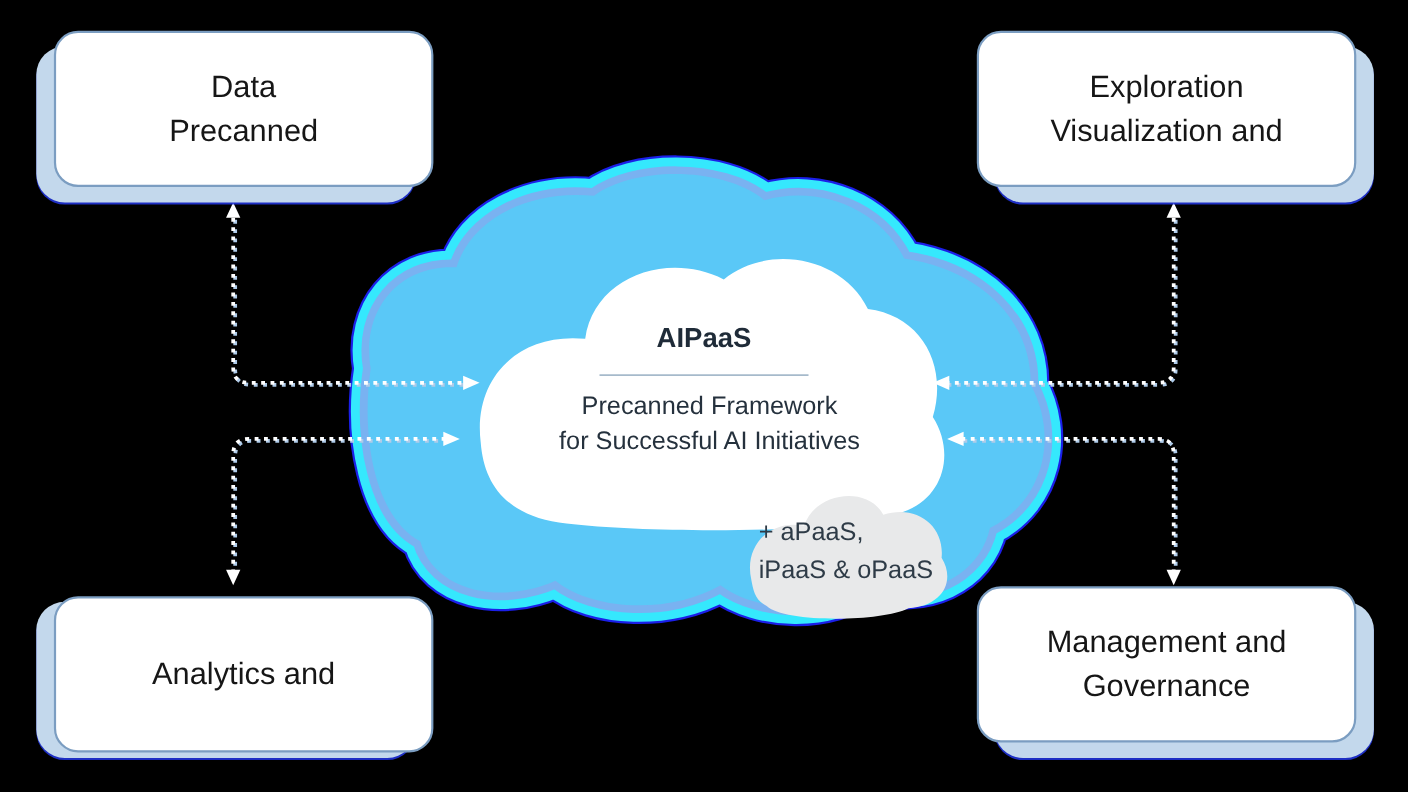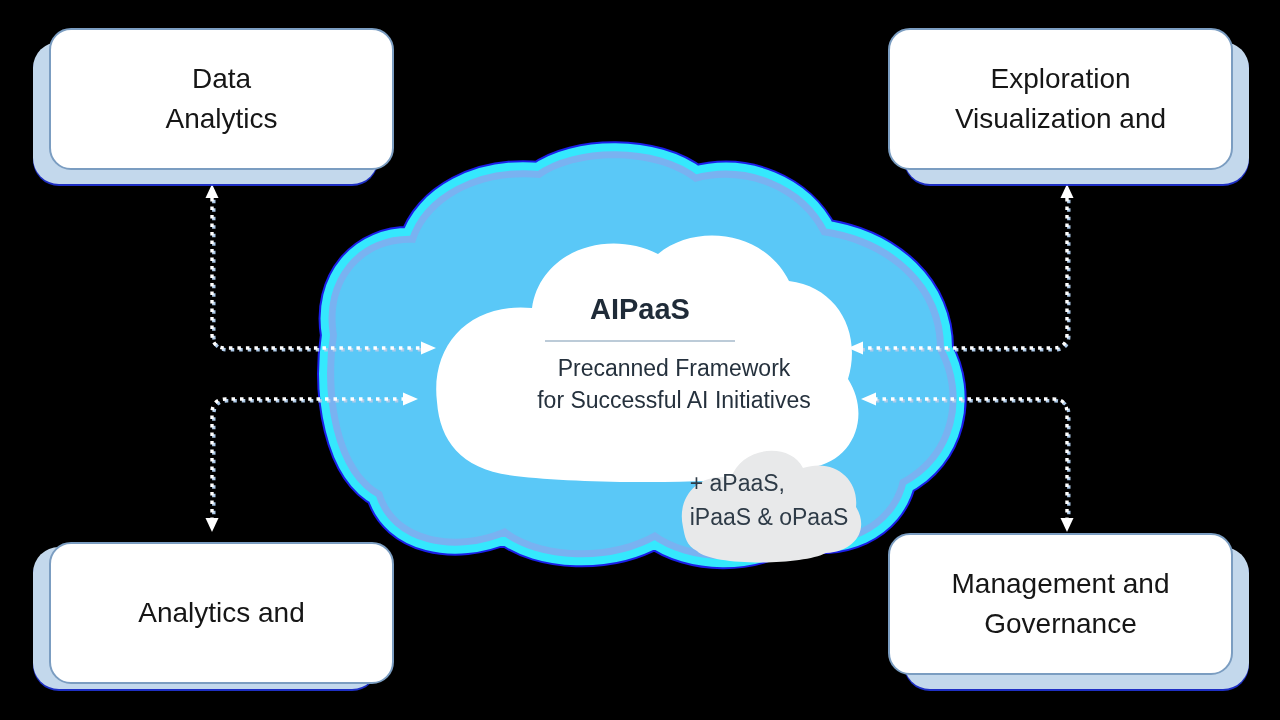--- a/index.html
+++ b/index.html
@@ -19,24 +19,24 @@
     font-size:28px;line-height:40px;color:#161616;text-align:center;
   }
   .pos-tl{left:49px;top:28px}   .pos-tl-sh{left:33px;top:42px}
   .pos-tr{left:888px;top:28px}  .pos-tr-sh{left:904px;top:42px}
   .pos-bl{left:49px;top:542px}  .pos-bl-sh{left:33px;top:547px}
   .pos-br{left:888px;top:533px} .pos-br-sh{left:904px;top:547px}
 
   
   .cloud-title{
     position:absolute;left:640px;top:293px;transform:translateX(-50%);
-    font-size:29px;font-weight:bold;color:#1F2B38;white-space:nowrap;
+    font-size:25px;font-weight:bold;color:#1F2B38;white-space:nowrap;
   }
   .cloud-sub{
-    position:absolute;left:674px;top:352px;transform:translateX(-50%);
+    position:absolute;left:645px;top:352px;transform:translateX(-50%);
     font-size:23px;line-height:32px;color:#25313D;text-align:center;white-space:nowrap;
   }
   .addon-text{
     position:absolute;left:769px;top:466px;transform:translateX(-50%);
     font-size:23px;line-height:34px;color:#2E3B47;text-align:left;white-space:nowrap;
   }
 </style>
 </head>
 <body>
 
@@ -102,21 +102,21 @@
              C 741 447 789 441 803 468
              C 833 458 859 478 856 507
              C 869 528 857 551 826 553
              C 800 566 712 566 697 551
              C 686 545 685 537 683 527 Z" fill="#E8E9EA"></path>
   </svg>
 
   <div class="node-shadow pos-tl-sh"></div>
   <div class="node pos-tl">
     <div>Data</div>
-    <div>Analytics</div>
+    <div>Precanned</div>
   </div>
 
   <div class="node-shadow pos-tr-sh"></div>
   <div class="node pos-tr">
     <div>Exploration</div>
     <div>Visualization and</div>
   </div>
 
   <div class="node-shadow pos-bl-sh"></div>
   <div class="node pos-bl">

